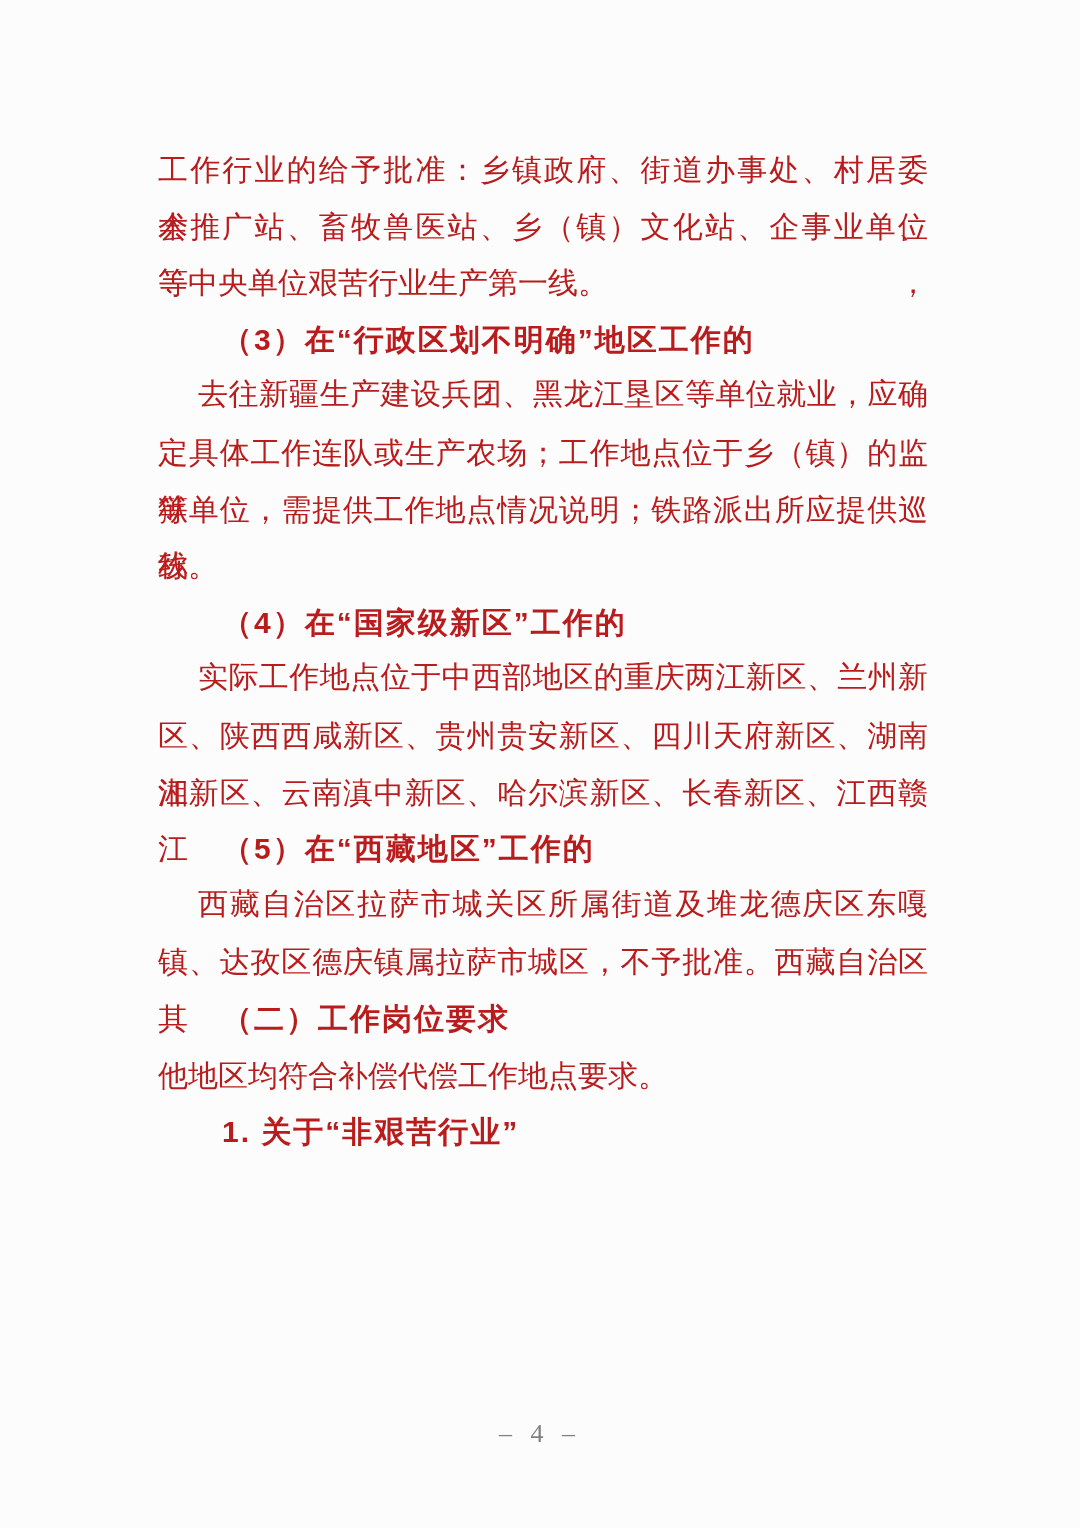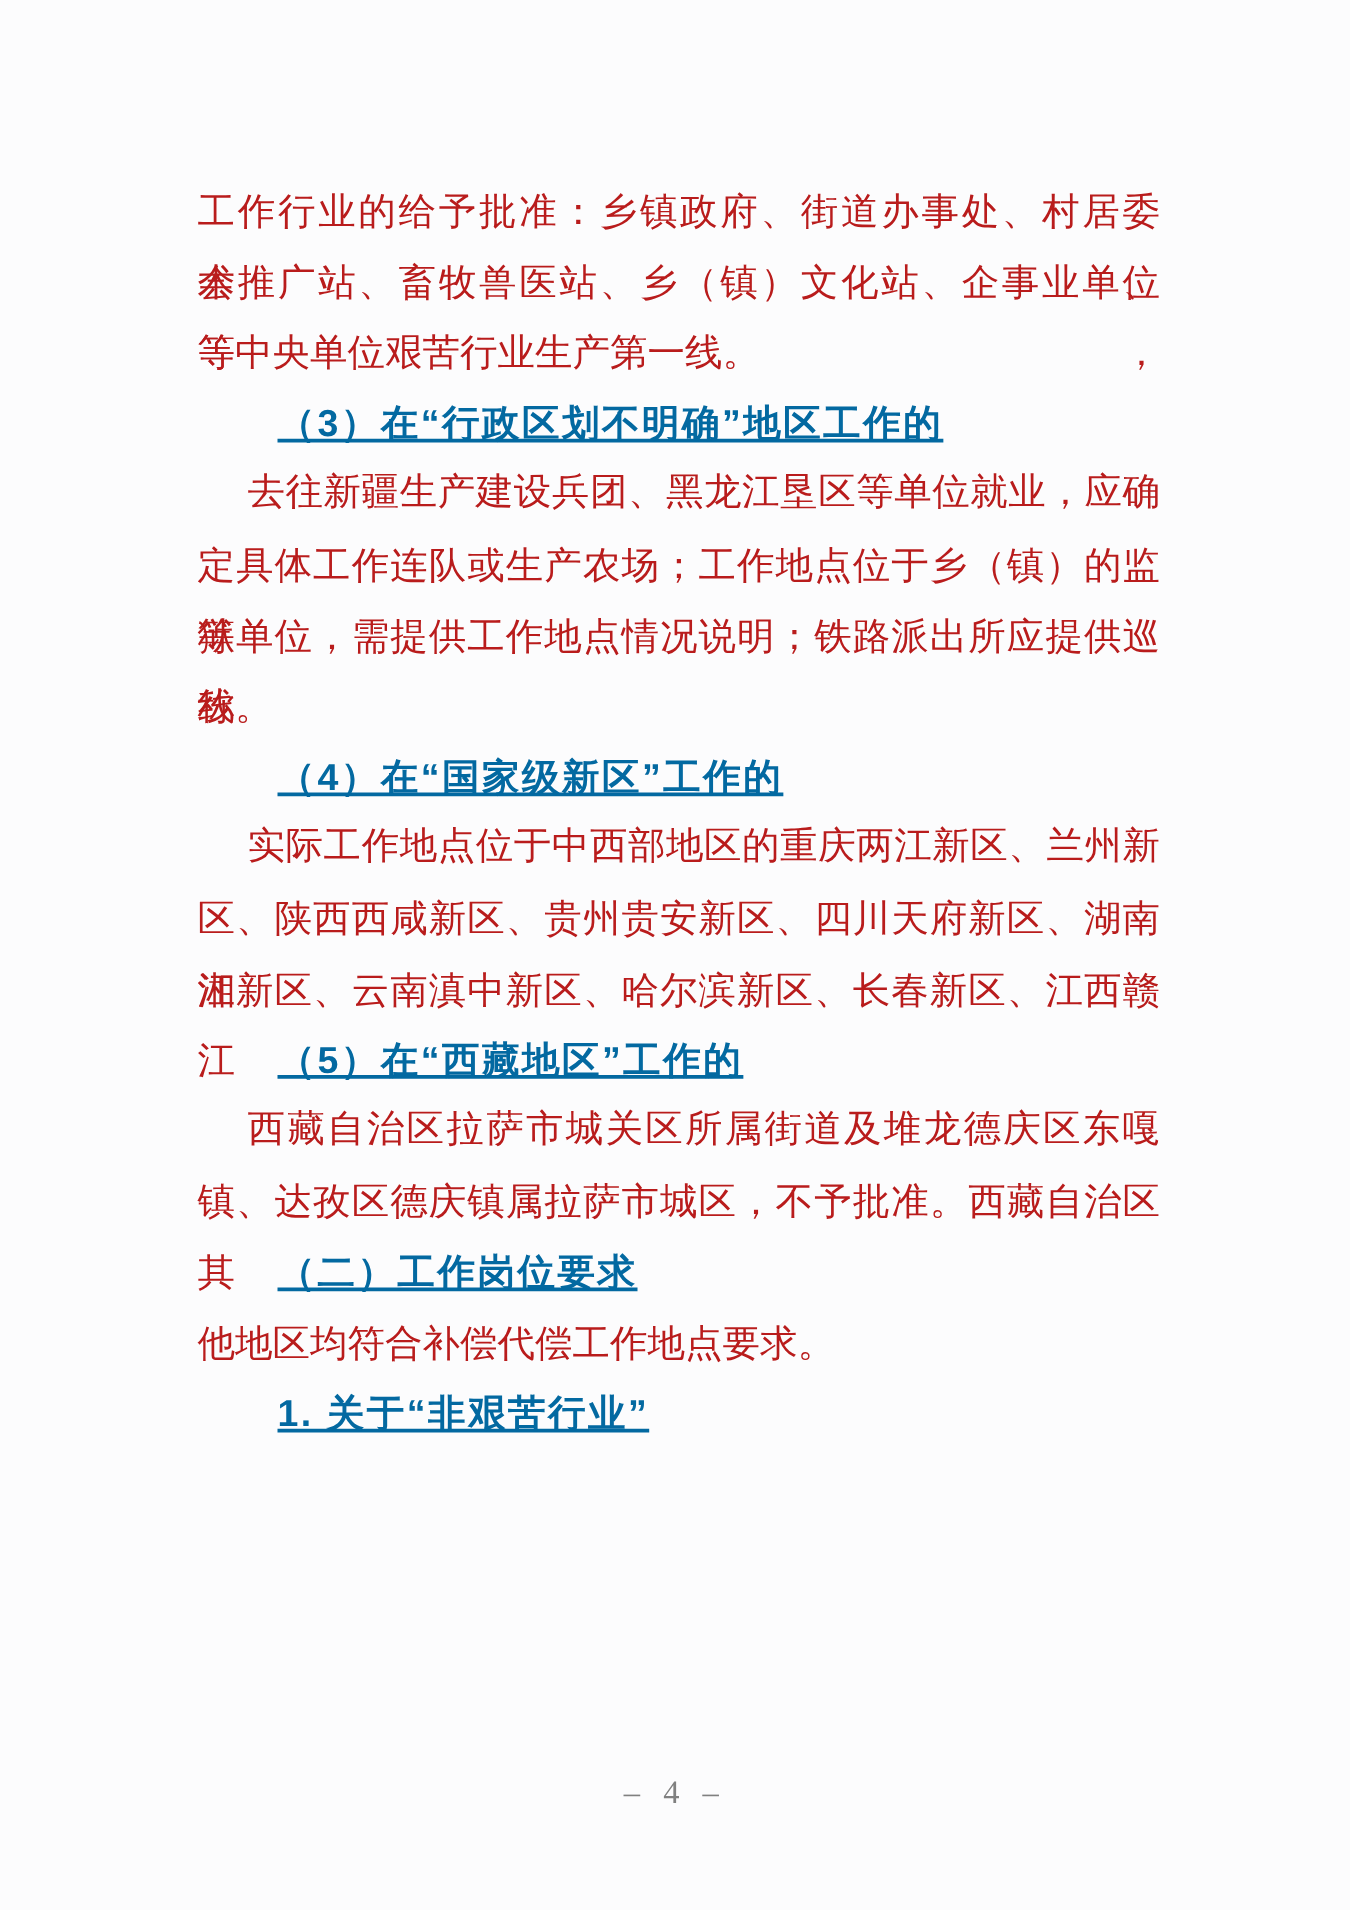--- a/index.html
+++ b/index.html
@@ -35,23 +35,22 @@
     text-align: justify;
     text-align-last: justify;
   }
   .line.indent {
     padding-left: 40px;
     font-family: Liberation Mono, monospace;
   }
   .line.heading {
     padding-left: 64px;
     font-weight: 700;
-    color: #0369a1;
+    color: #b91c1c;
     letter-spacing: 2px;
-    text-decoration: underline;
   }
   .footer {
     position: absolute;
     left: 0;
     right: 0;
     top: 1412px;
     height: 44px;
     line-height: 44px;
     text-align: center;
     font-size: 26px;

